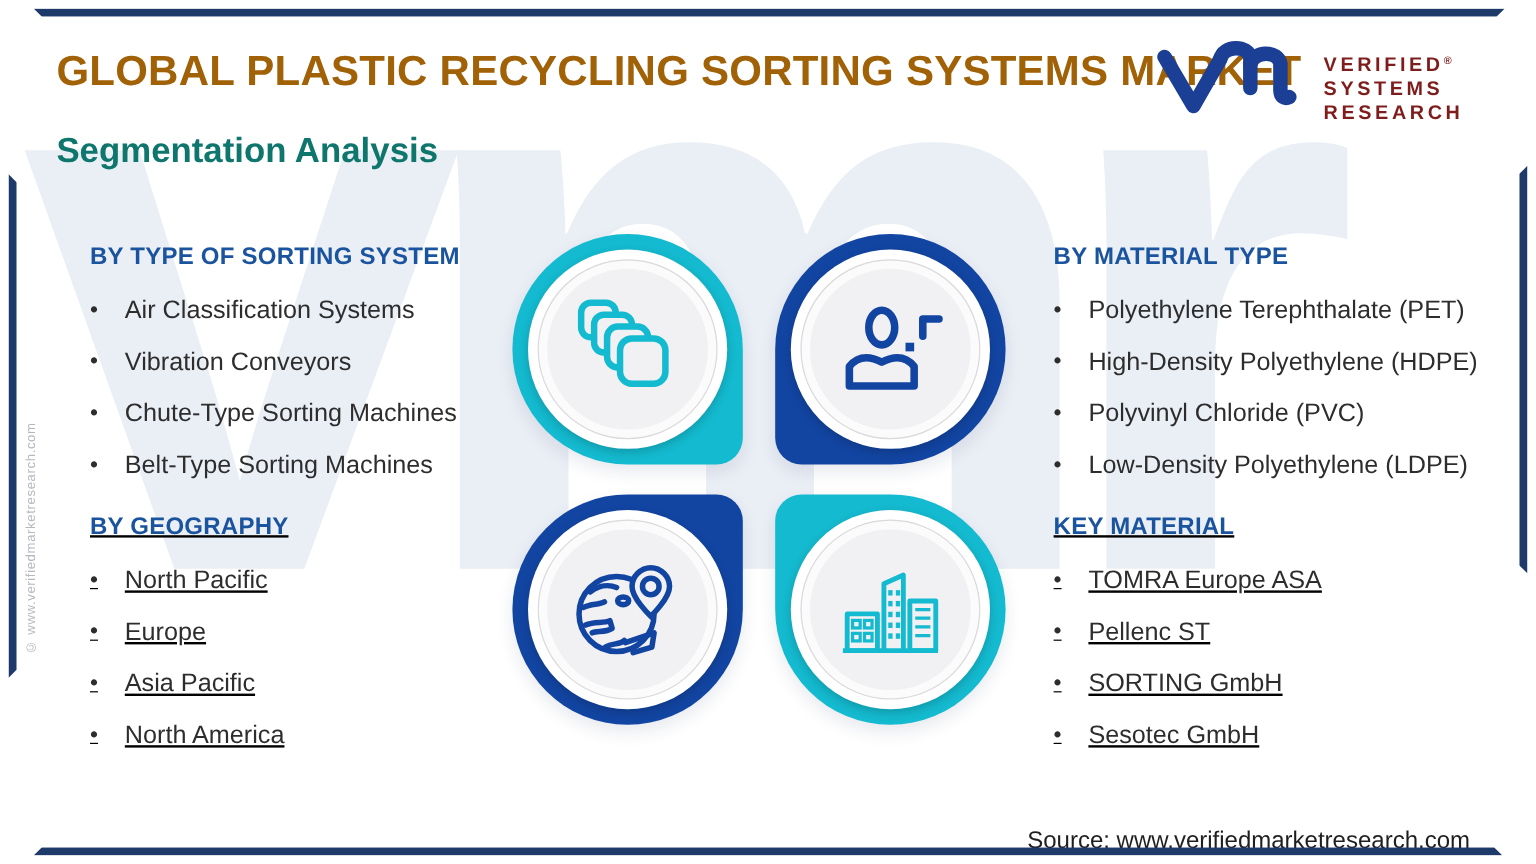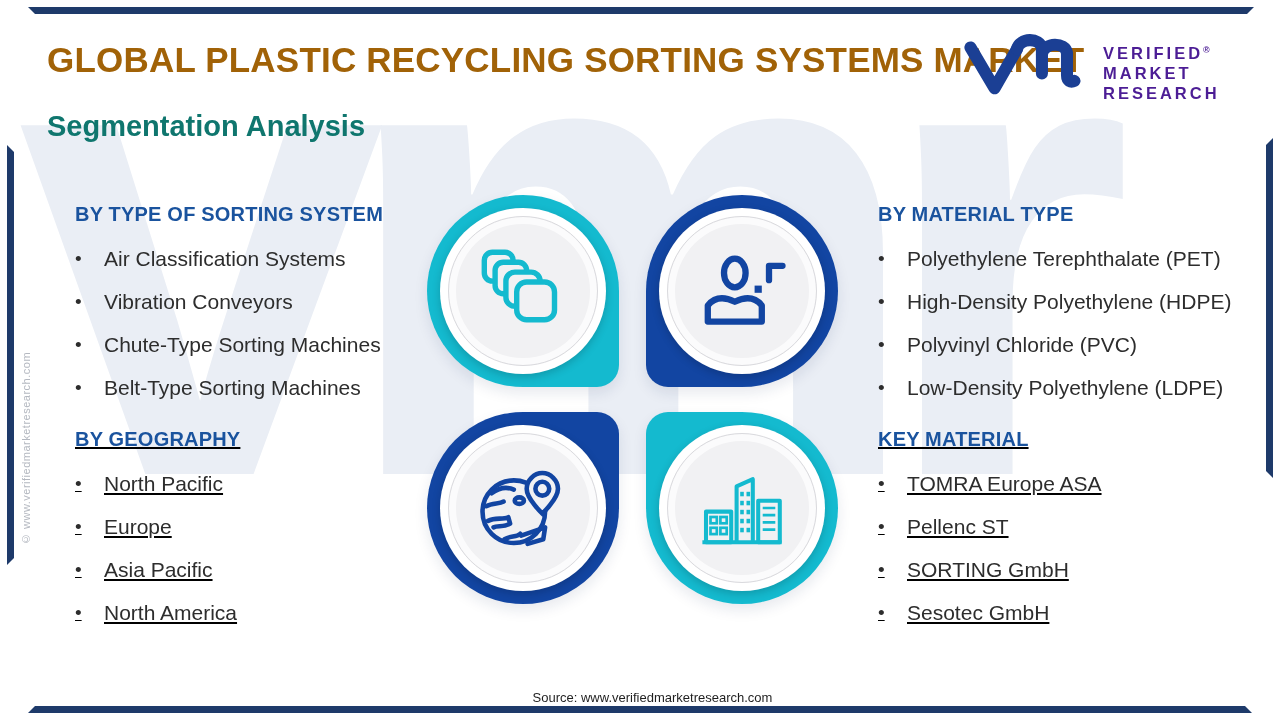--- a/index.html
+++ b/index.html
@@ -31,21 +31,21 @@
   }
   .subtitle {
     position:absolute; left:47px; top:110px; z-index:2;
     font-size:29px; font-weight:700; color:#0f766e;
   }
   
   .logo-mark { position:absolute; left:963px; top:30px; width:130px; height:72px; z-index:2; }
   .logo-text {
     position:absolute; left:1103px; top:40px; z-index:2;
     font-size:16.5px; font-weight:700; letter-spacing:3px;
-    color:#4c1d95; line-height:20px; white-space:nowrap;
+    color:#7f1d1d; line-height:20px; white-space:nowrap;
   }
   .logo-text sup { font-size:9px; letter-spacing:0; vertical-align:6px; }
   
   .section { position:absolute; z-index:2; }
   .sec-left  { left:75px;  width:370px; }
   .sec-right { left:878px; width:400px; }
   .sec-row1  { top:203px; }
   .sec-row2  { top:428px;text-decoration:underline; }
   .section h2 {
     font-size:20px; font-weight:700; color:#1a539e;
@@ -69,21 +69,21 @@
                 box-shadow:0 3px 8px rgba(0,0,0,0.18); }
   .disc { position:absolute; inset:21px; border-radius:50%；
           background:#f1f1f3; }
   .disc { background:#f1f1f3; border:1px solid #dadade; border-radius:50%;
           box-shadow:inset 0 0 0 7px rgba(255,255,255,0.7);
           display:flex; align-items:center; justify-content:center; }
   .disc svg { display:block; }
   
   .source {
     position:absolute; left:0; top:690px; width:1225px; z-index:2;
-    text-align:center; font-size:13px; color:#1f1f1f;margin-left:40px;
+    text-align:right; font-size:20px; color:#1f1f1f;
   }
   .side-note {
     position:absolute; left:20px; top:255px; height:290px; z-index:2;
     writing-mode:vertical-rl; transform:rotate(180deg);
     font-size:11px; color:#b4b8c0; letter-spacing:0.5px;
   }
 </style>
 </head>
 <body>
 
@@ -101,21 +101,21 @@
 
   <svg class="logo-mark" viewBox="0 0 140 64">
     <g fill="none" stroke="#1b3f94" stroke-width="13" stroke-linecap="round" stroke-linejoin="round">
       <path d="M8,12 L34,56 L58,14"></path>
       <path d="M58,14 C61,1 83,1 85,13 L85,40"></path>
       <path d="M85,19 C88,6 110,6 112,18 L112,42 C112,48 116,50 120,48"></path>
     </g>
   </svg>
   <div class="logo-text">
     <div><span>VERIFIED</span><sup>®</sup></div>
-    <div>MARKET</div>
+    <div>SYSTEMS</div>
     <div>RESEARCH</div>
   </div>
 
   <div class="section sec-left sec-row1">
     <h2>BY TYPE OF SORTING SYSTEM</h2>
     <ul>
       <li>
           <span class="bullet">•</span>
           <span>Air Classification Systems</span>
         </li>

